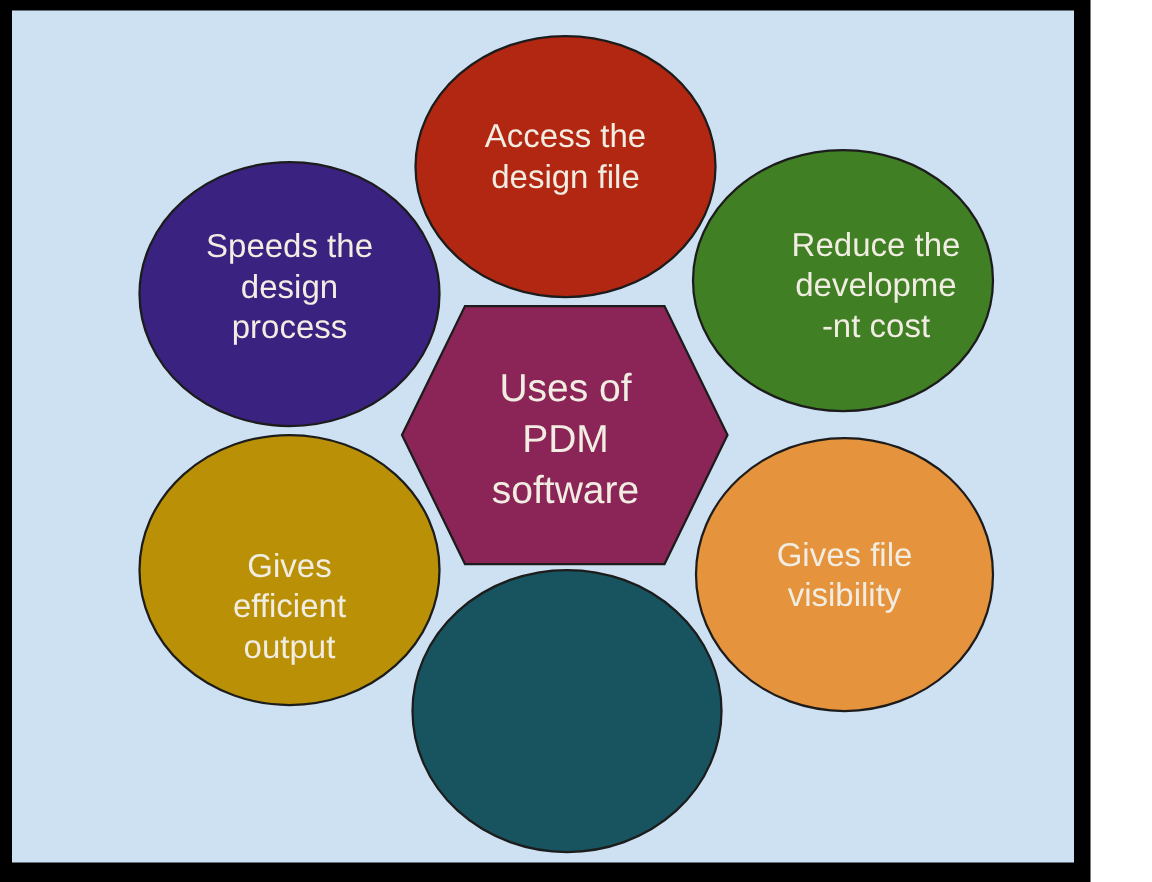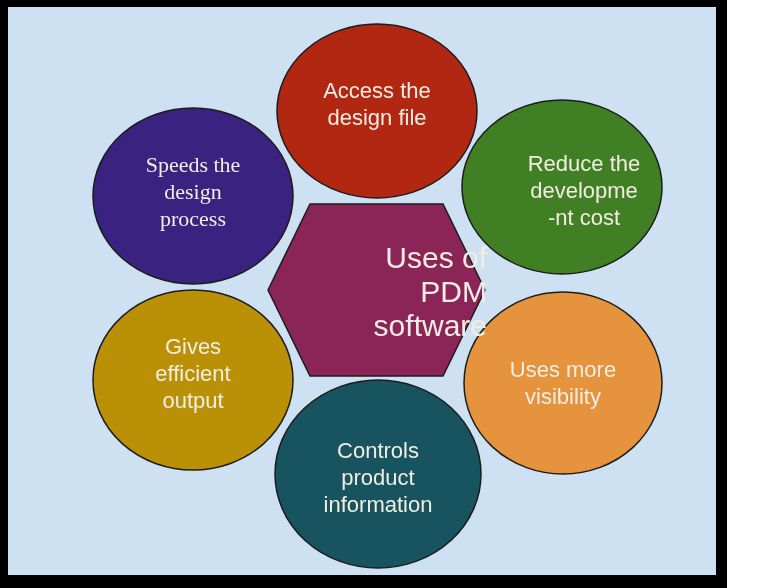--- a/index.html
+++ b/index.html
@@ -26,23 +26,22 @@
     transform: translate(-50%, -50%);
     text-align: center;
     white-space: pre-line;
     color: #f1ede2;
     font-size: 22px;
     line-height: 27px;
     font-weight: 400;
     pointer-events: none;
   }
   .label.center-label {
-    font-size: 30px;
+    font-size: 26px;
     line-height: 34px;
-    text-align: right;
   }
 </style>
 </head>
 <body>
 
 <div class="canvas">
 
   <div class="board" style="background:#cee1f2;"></div>
 
   <svg class="shapes" viewBox="0 0 768 588" aria-hidden="true">
@@ -58,36 +57,33 @@
     <ellipse cx="563" cy="383" rx="99" ry="91" stroke="#1c1c1c" stroke-width="1.5" fill="#e5933c"></ellipse>
 
     <ellipse cx="378" cy="474" rx="103" ry="94" stroke="#1c1c1c" stroke-width="1.5" fill="#18545f"></ellipse>
 
     <polygon points="268,290 310,204 443,204 485,290 443,376 310,376" stroke="#1c1c1c" stroke-width="1.5" fill="#8c2557"></polygon>
   </svg>
 
   <div class="label" style="left:377px; top:104px; width:220px;">Access the
 design file</div>
 
-  <div class="label" style="left:193px; top:191px; width:210px;font-family:Liberation Serif, serif;">Speeds the
+  <div class="label" style="left:193px; top:191px; width:210px;">Speeds the
 design
 process</div>
 
   <div class="label" style="left:584px; top:190px; width:210px;">Reduce the
 developme
 -nt cost</div>
 
-  <div class="label" style="left:193px; top:373px; width:200px;">Gives
+  <div class="label" style="left:193px; top:404px; width:200px;">Gives
 efficient
 output</div>
 
-  <div class="label" style="left:563px; top:383px; width:210px;">Uses more
+  <div class="label" style="left:563px; top:383px; width:210px;">Gives file
 visibility</div>
 
-  <div class="label" style="left:378px; top:477px; width:220px;">Controls
-product
-information</div>
 
   <div class="label center-label" style="left:377px; top:292px; width:220px;">Uses of
 PDM
 software</div>
 
 </div>
 
 </body></html>

